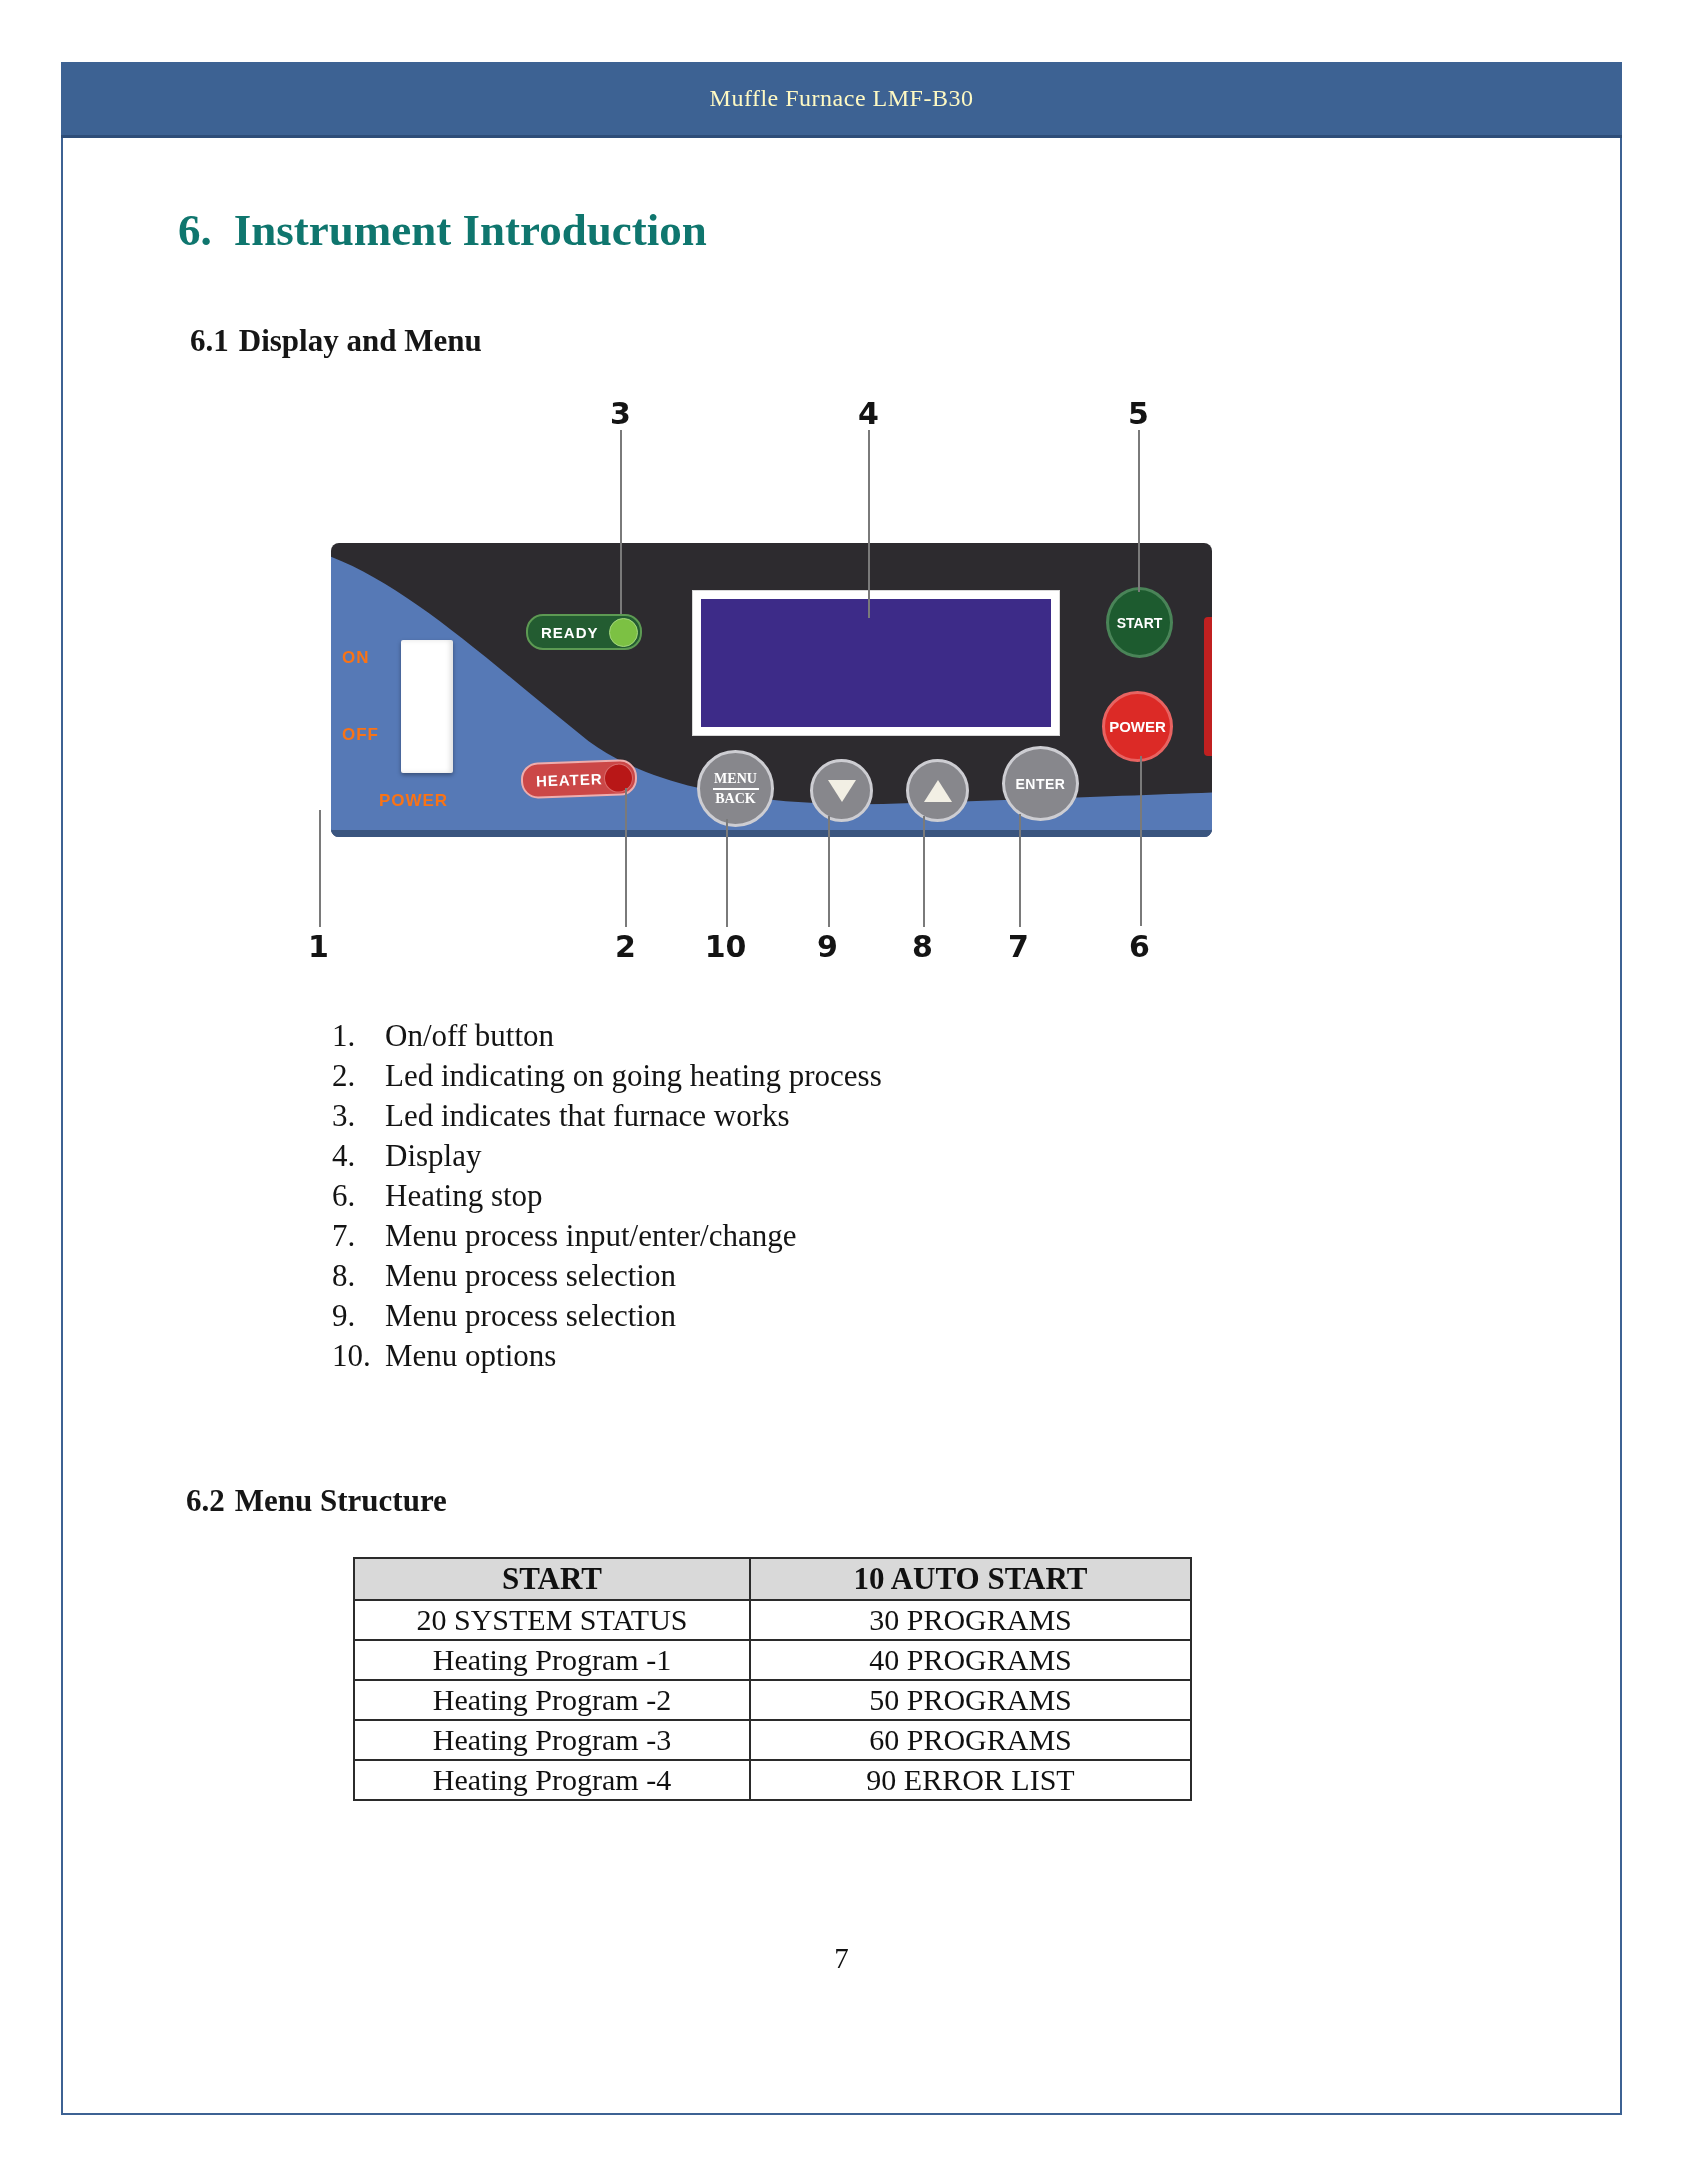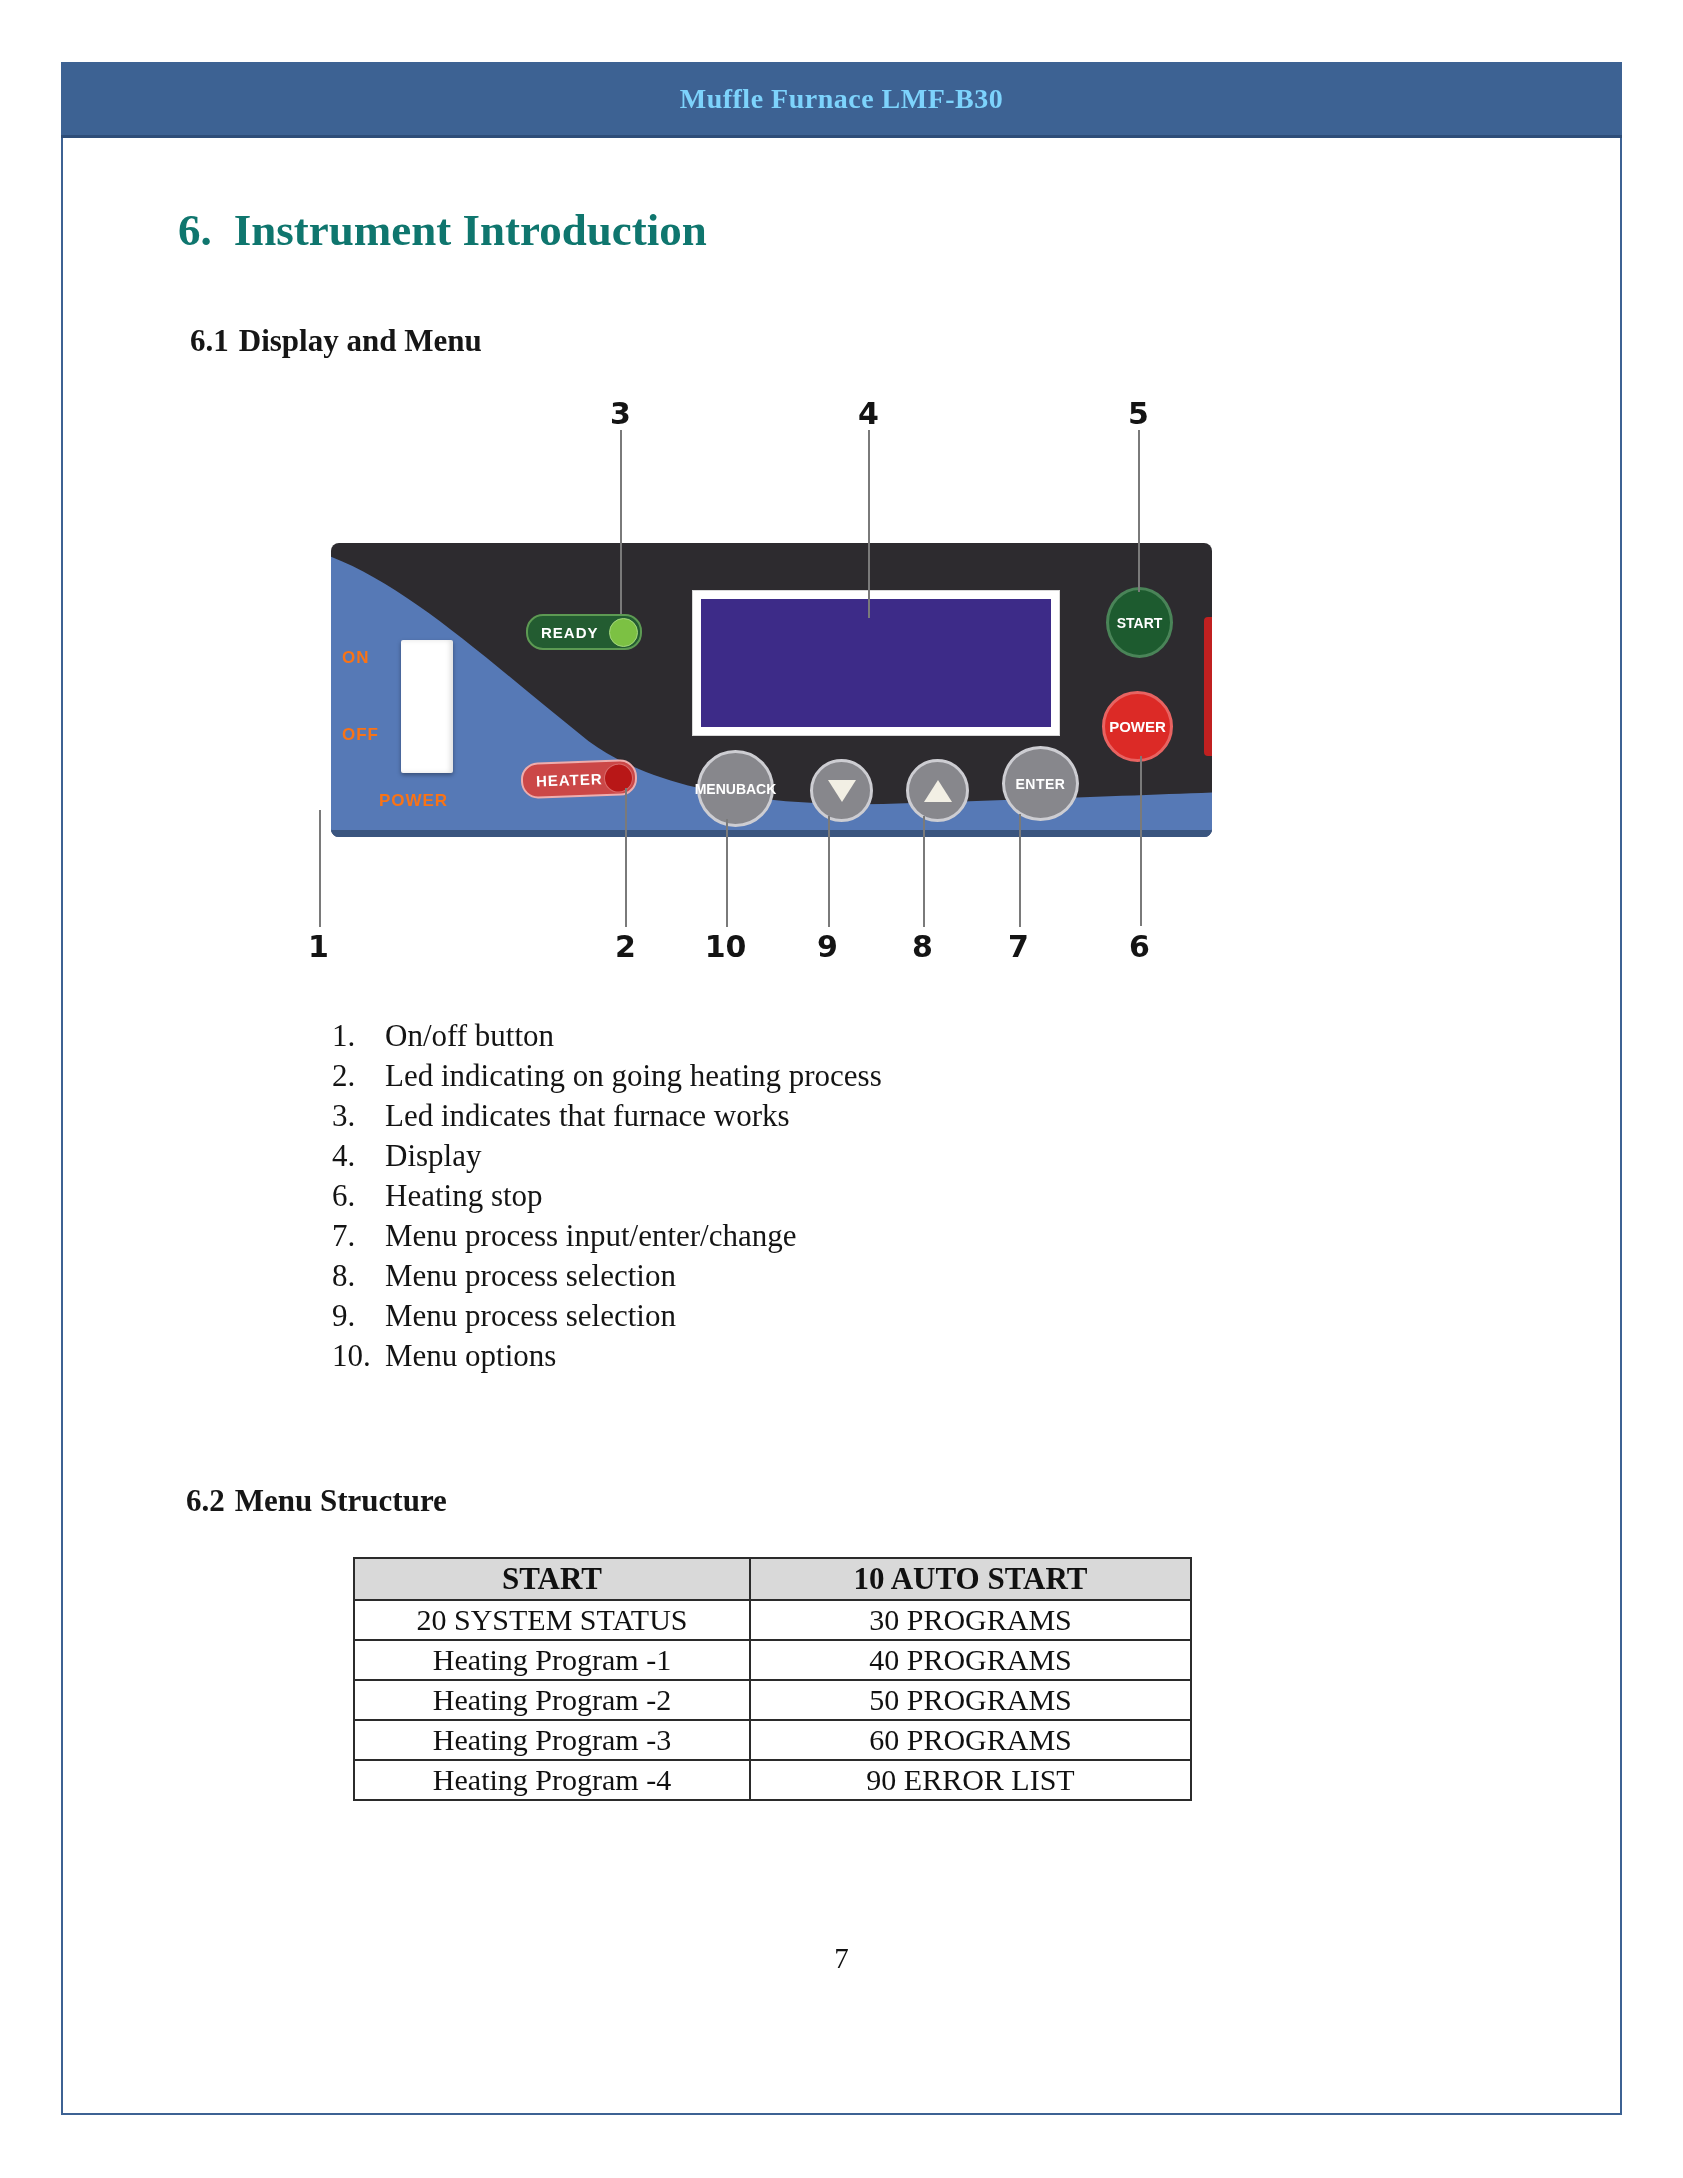--- a/index.html
+++ b/index.html
@@ -2,21 +2,21 @@
 <html><head>
 <meta charset="utf-8">
 <style>
   html,body{margin:0;padding:0;background:#ffffff;}
   .page{position:relative;width:1683px;height:2178px;background:#ffffff;overflow:hidden;
         font-family:"Liberation Serif", serif;color:#1a1a1a;}
   .page-border{position:absolute;left:61px;top:62px;width:1557px;height:2049px;
         border:2px solid #3d6293;background:#ffffff;}
   .header-bar{position:absolute;left:61px;top:62px;width:1561px;height:73px;
         background:#3d6293;border-bottom:3px solid #2e4d78;display:flex;align-items:center;justify-content:center;}
-  .header-bar .title{color:#7dd3fc;font-weight:bold;font-size:28px;letter-spacing:0.5px;}
+  .header-bar .title{color:#fef9c3;font-weight:normal;font-size:24px;letter-spacing:0.5px;}
 
   .h-main{position:absolute;left:178px;top:204px;font-size:45px;font-weight:bold;color:#0f766e;}
   .h-main .gap{display:inline-block;width:22px;}
   .h-sub1{position:absolute;left:190px;top:323px;font-size:31px;font-weight:bold;color:#161616;}
   .h-sub2{position:absolute;left:178px;top:1483px;font-size:31px;font-weight:bold;color:#161616;margin-left:8px;}
   .h-sub1 .gap,.h-sub2 .gap{display:inline-block;width:10px;}
 
   
   .panel{position:absolute;left:331px;top:543px;width:881px;height:294px;background:#2d2b2f;
          border-radius:8px;overflow:hidden;}
@@ -33,21 +33,21 @@
   .pill-ready .led{background:#7cc143;border:1px solid #a5d87e;}
   .pill-heater{left:190px;top:218px;width:112px;background:#cb4747;border:2px solid #eeadad;transform:rotate(-2deg);}
   .pill-heater .led{background:#b81717;border:1px solid #d86a6a;}
   .screen{position:absolute;left:362px;top:48px;width:350px;height:128px;background:#3d2b88;
           border:8px solid #ffffff;box-shadow:0 0 0 1px #d8d8d8;}
   .cbtn{position:absolute;border-radius:50%;display:flex;align-items:center;justify-content:center;
         color:#ffffff;font-family:"Liberation Sans",sans-serif;font-weight:bold;}
   .btn-start{left:775px;top:44px;width:61px;height:65px;background:#1d5b2f;border:3px solid #4a8458;font-size:14px;}
   .btn-stop{left:771px;top:148px;width:65px;height:65px;background:#dc2a26;border:3px solid #e86361;font-size:15px;}
   .btn-gray{background:#87878c;border:3px solid #cdcdd2;}
-  .btn-menu{left:366px;top:207px;width:71px;height:71px;flex-direction:row;font-size:14px;line-height:16px;}
+  .btn-menu{left:366px;top:207px;width:71px;height:71px;flex-direction:column;font-size:14px;line-height:16px;font-family:Liberation Serif, serif;}
   .btn-menu .bar{width:46px;height:2px;background:#ffffff;margin:1px 0;}
   .btn-arrow{width:57px;height:57px;}
   .btn-enter{left:671px;top:203px;width:71px;height:69px;font-size:14px;letter-spacing:0.5px;}
   .tri-down{width:0;height:0;border-left:14px solid transparent;border-right:14px solid transparent;
             border-top:22px solid #f2efe4;}
   .tri-up{width:0;height:0;border-left:14px solid transparent;border-right:14px solid transparent;
           border-bottom:22px solid #f2efe4;}
   .red-sliver{position:absolute;left:873px;top:74px;width:12px;height:139px;background:#c02020;border-radius:4px 0 0 4px;}
 
   

